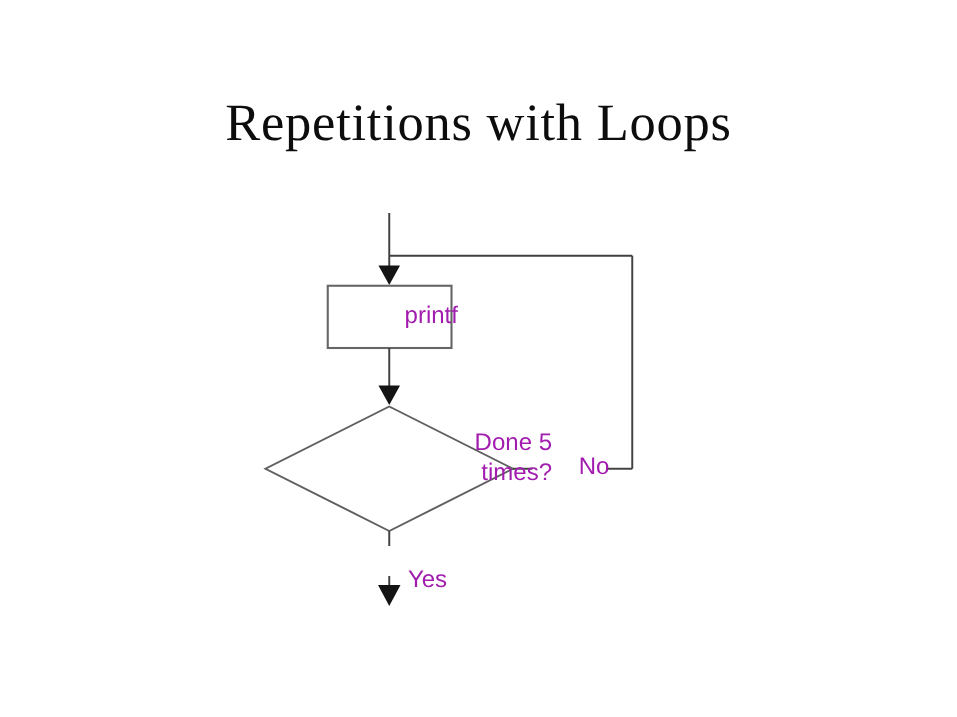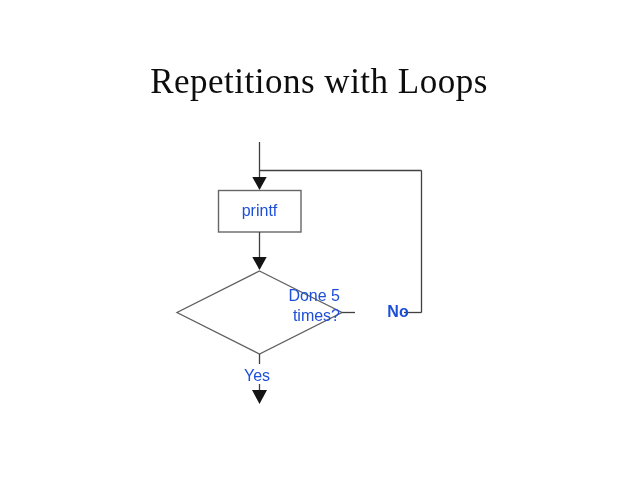--- a/index.html
+++ b/index.html
@@ -34,48 +34,48 @@
     position: absolute;
     left: 0;
     top: 0;
     width: 638px;
     height: 478px;
   }
   .flow-label {
     position: absolute;
     font-size: 16px;
     line-height: 20px;
-    color: #1d4ed8;
+    color: #a21caf;
     text-align: center;
     white-space: pre-line;
+    margin-left: 28px;
   }
   .process-label {
     left: 218px;
     top: 190px;
     width: 83px;
     height: 42px;
     display: flex;
     align-items: center;
     justify-content: center;
   }
   .decision-label {
     left: 180px;
     top: 286px;
     width: 160px;
     text-align: right;
   }
   .no-label {
-    left: 376px;
+    left: 346px;
     top: 302px;
     width: 44px;
-    font-weight: bold;
   }
   .yes-label {
     left: 227px;
-    top: 366px;
+    top: 377px;
     width: 60px;
   }
 </style>
 </head>
 <body>
 
 <div class="slide">
 
   <h1 class="slide-title">Repetitions with Loops</h1>
 

